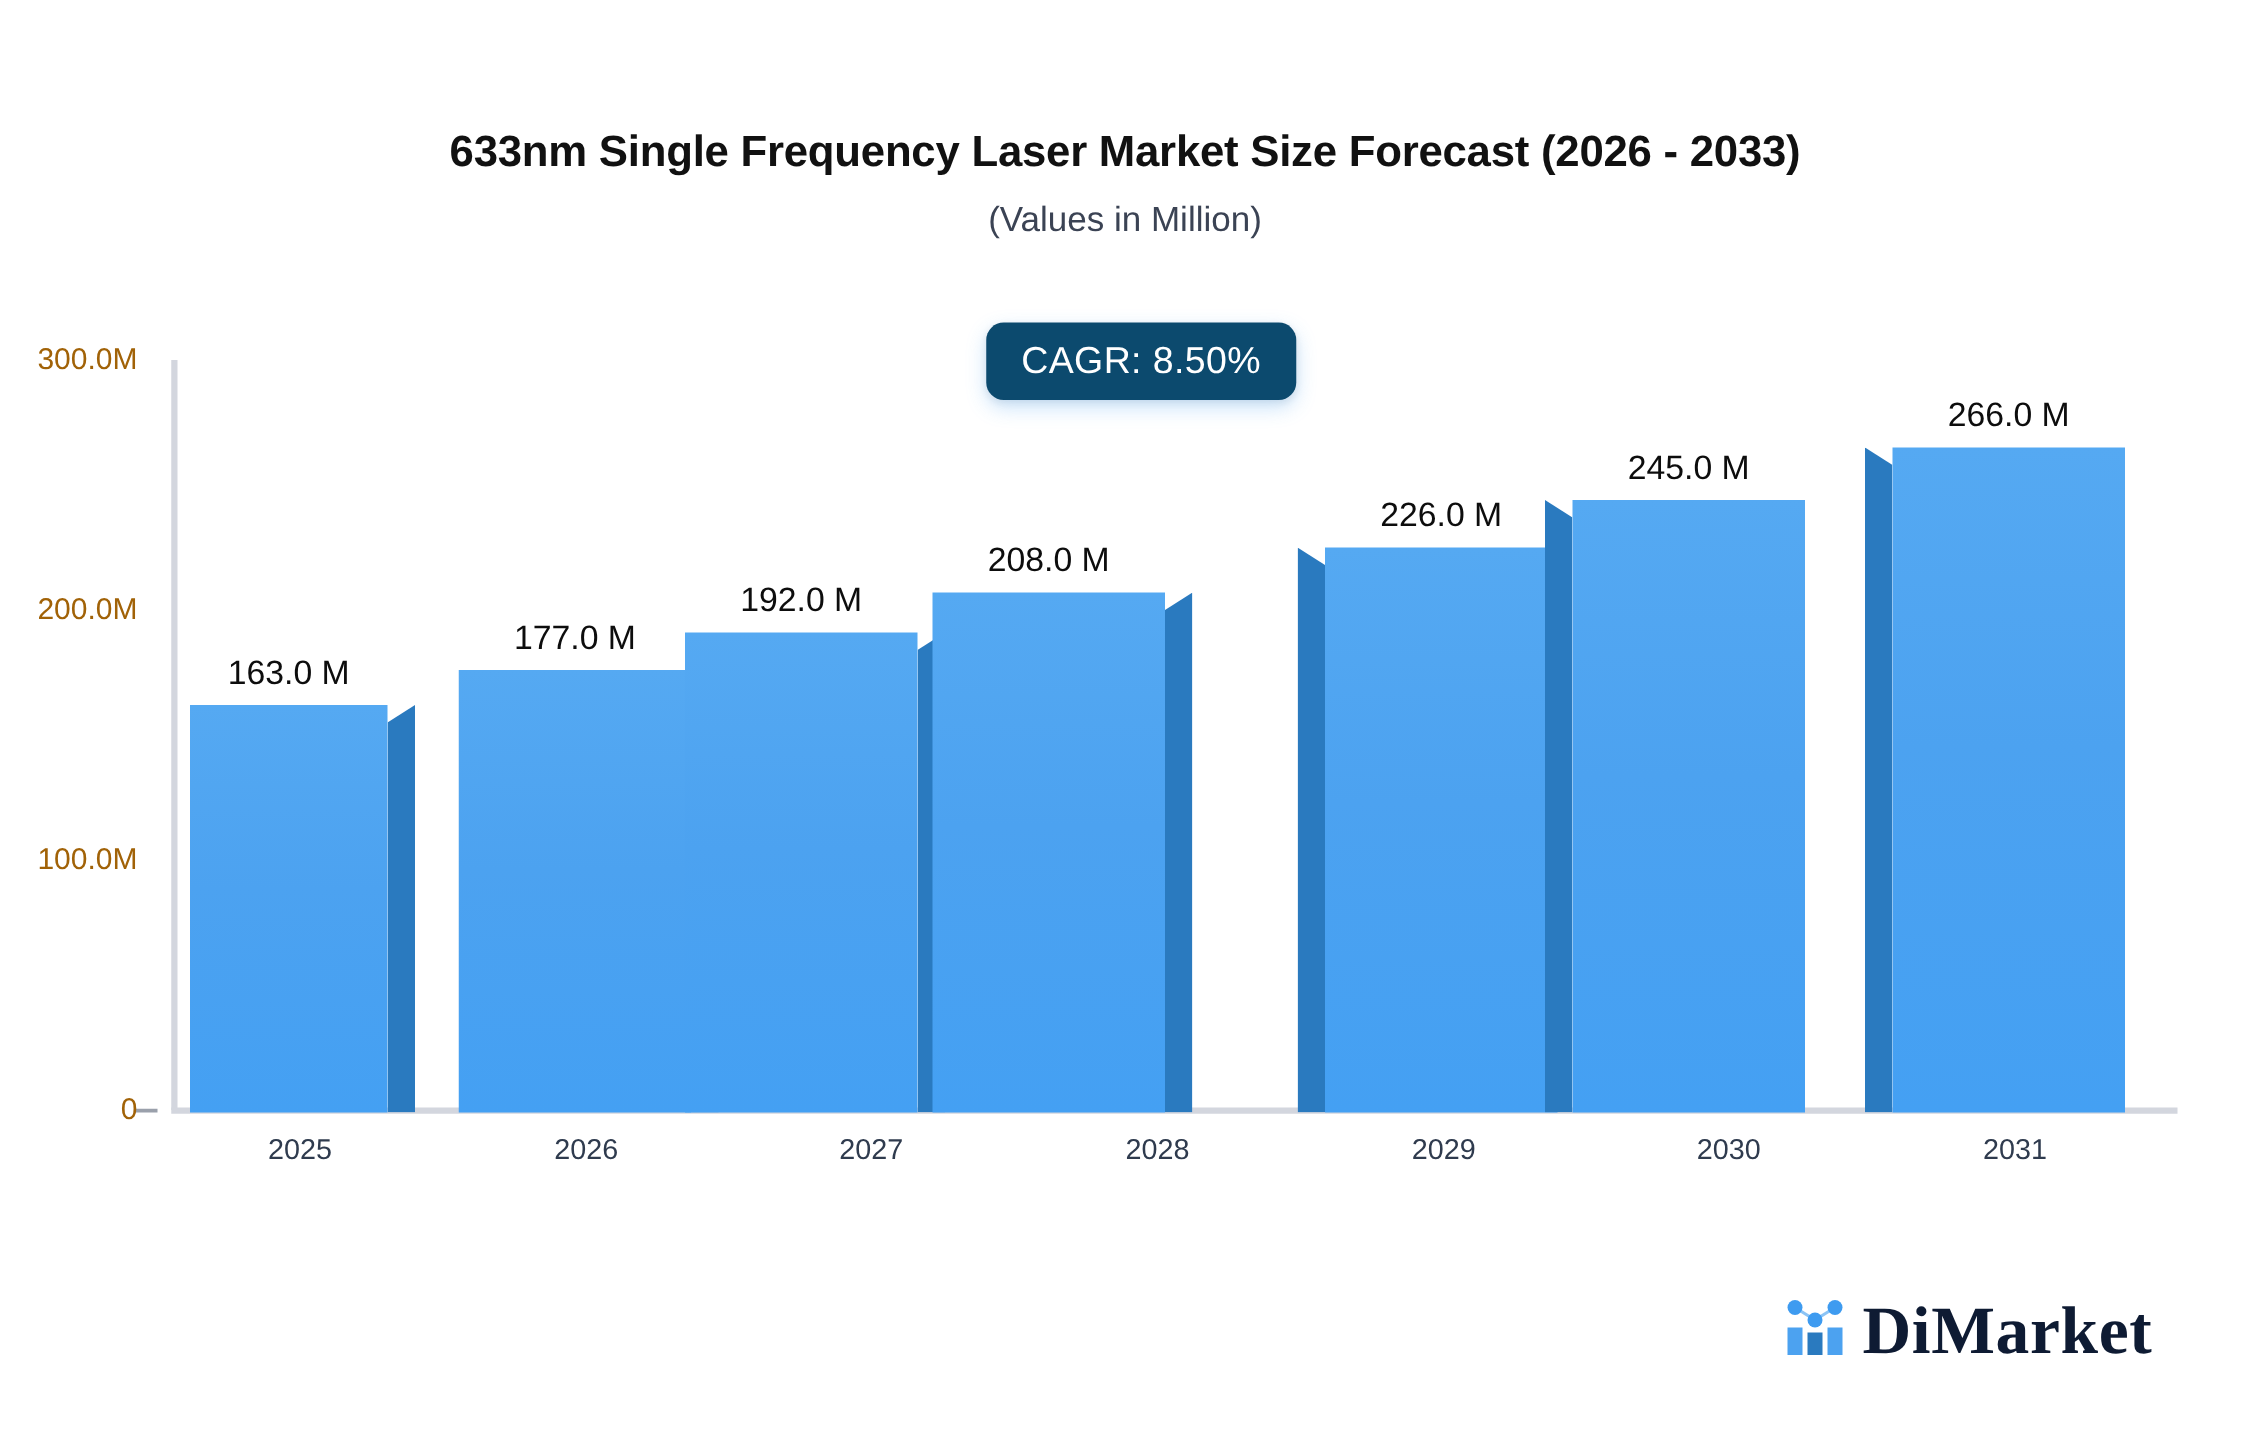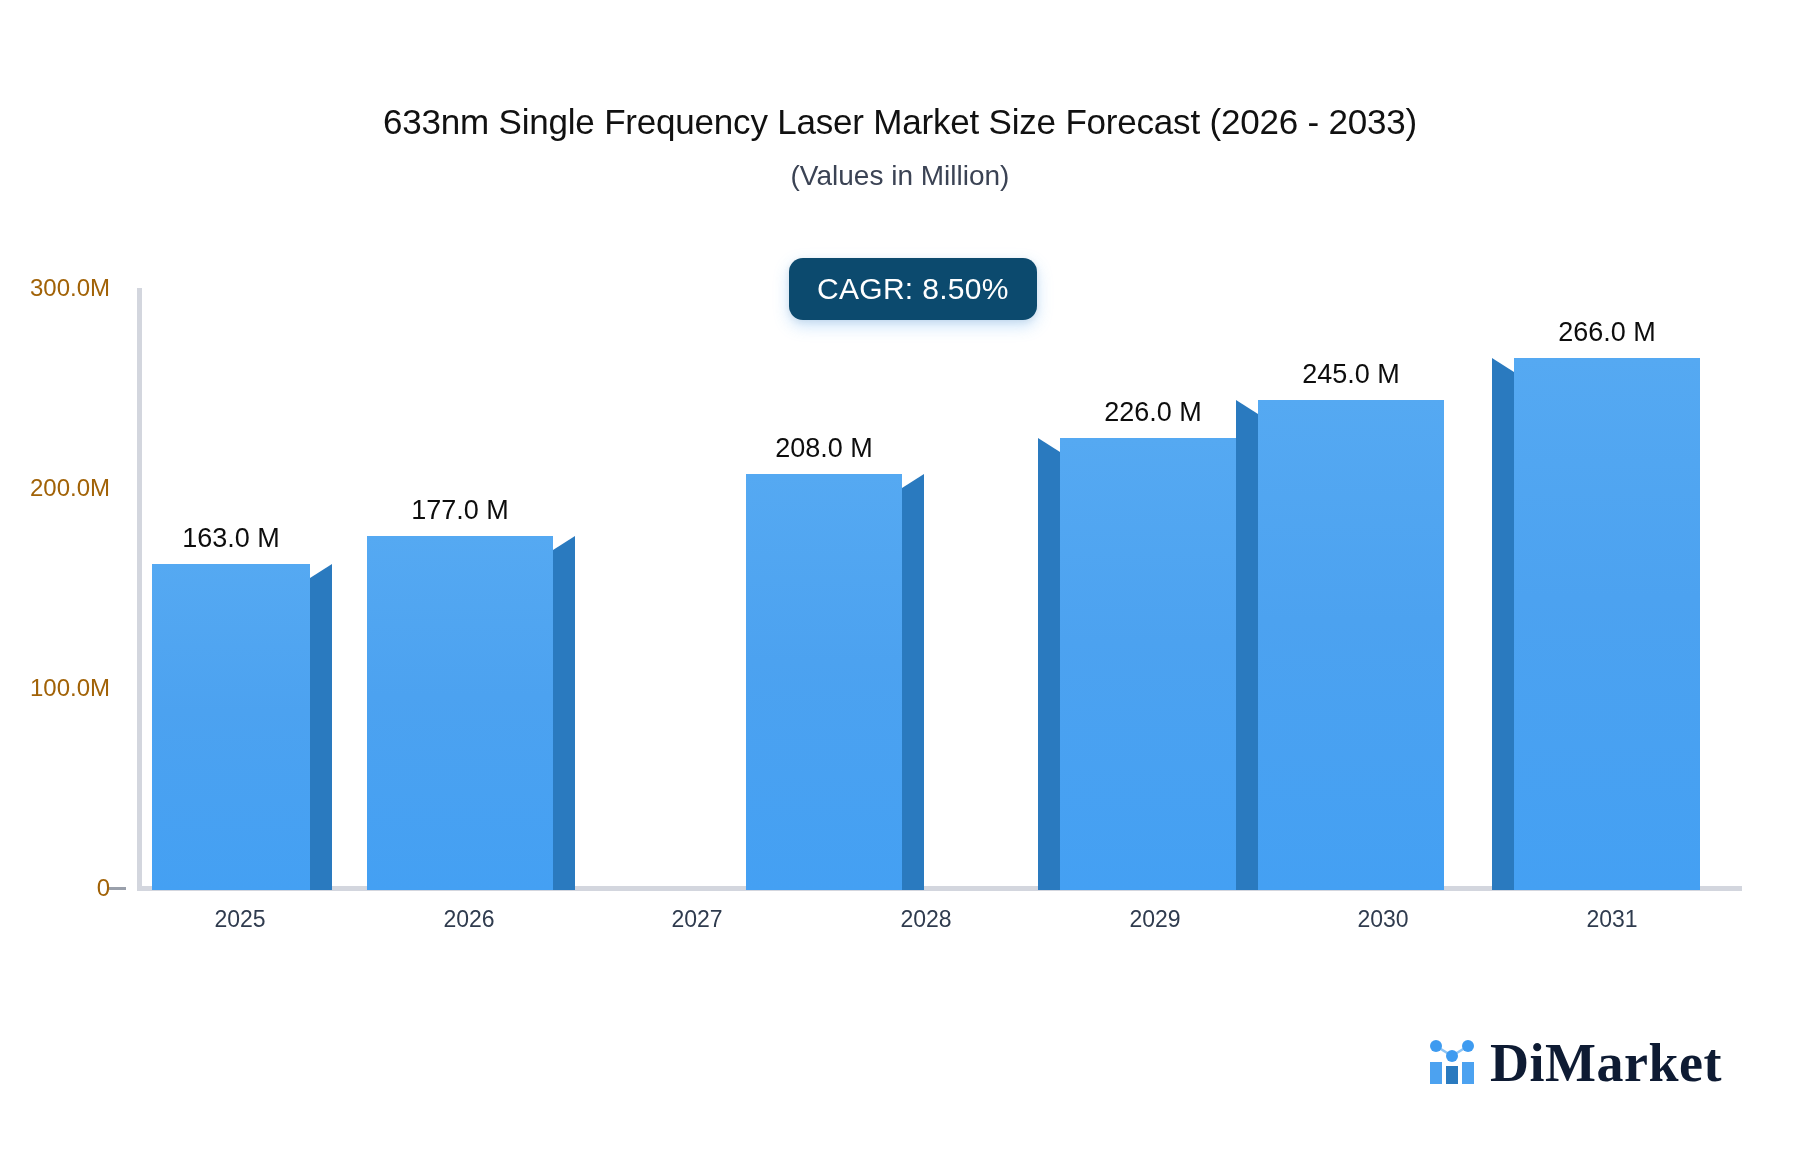--- a/index.html
+++ b/index.html
@@ -22,21 +22,21 @@
   
   .title-block {
     position: absolute;
     left: 0;
     top: 100px;
     width: 1800px;
     text-align: center;
   }
   .chart-title {
     font-size: 35px;
-    font-weight: 400;
+    font-weight: 700;
     color: #111111;
     letter-spacing: -0.2px;
     line-height: 1.25;
   }
   .chart-subtitle {
     margin-top: 14px;
     font-size: 28px;
     font-weight: 400;
     color: #3b4354;
     line-height: 1.25;
@@ -217,22 +217,27 @@
       <div class="bar-face" style="height:326px;"></div>
       <div class="bar-side-right" style="height:326px;"></div>
     </div>
 
     <div class="bar-group" style="left:367px; width:186px; height:312px;">
       <div class="bar-value" style="bottom:364px;">177.0 M</div>
       <div class="bar-face" style="height:354px;"></div>
       <div class="bar-side-right" style="height:354px;"></div>
     </div>
 
-
-    <div class="bar-group" style="left:746px; width:156px; height:416px;">
+    <div class="bar-group" style="left:548px; width:186px; height:384px;">
+      <div class="bar-value" style="bottom:394px;">192.0 M</div>
+      <div class="bar-face" style="height:384px;"></div>
+      <div class="bar-side-right" style="height:384px;"></div>
+    </div>
+
+    <div class="bar-group" style="left:746px; width:186px; height:416px;">
       <div class="bar-value" style="bottom:426px;">208.0 M</div>
       <div class="bar-face" style="height:416px;"></div>
       <div class="bar-side-right" style="height:416px;"></div>
     </div>
 
     <div class="bar-group" style="left:1060px; width:186px; height:452px;padding-left:24px;">
       <div class="bar-value" style="bottom:462px;">226.0 M</div>
       <div class="bar-face" style="height:452px;"></div>
       <div class="bar-side-left" style="height:452px;"></div>
     </div>

